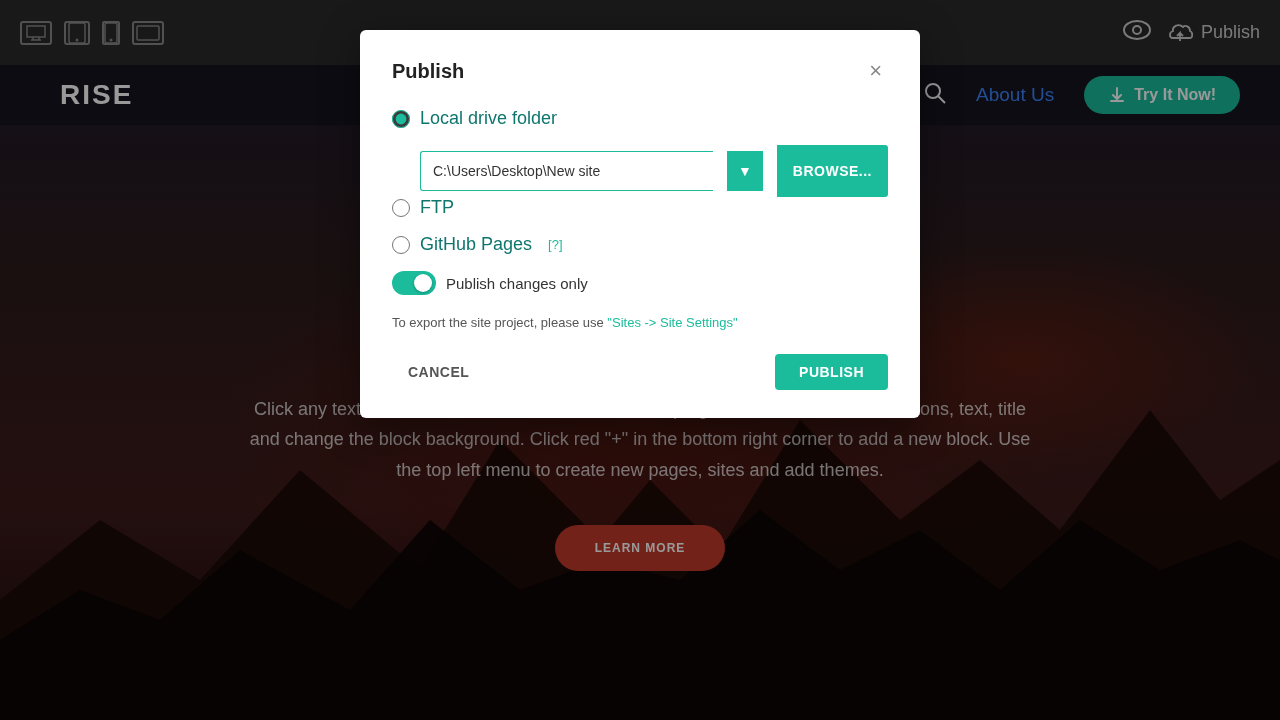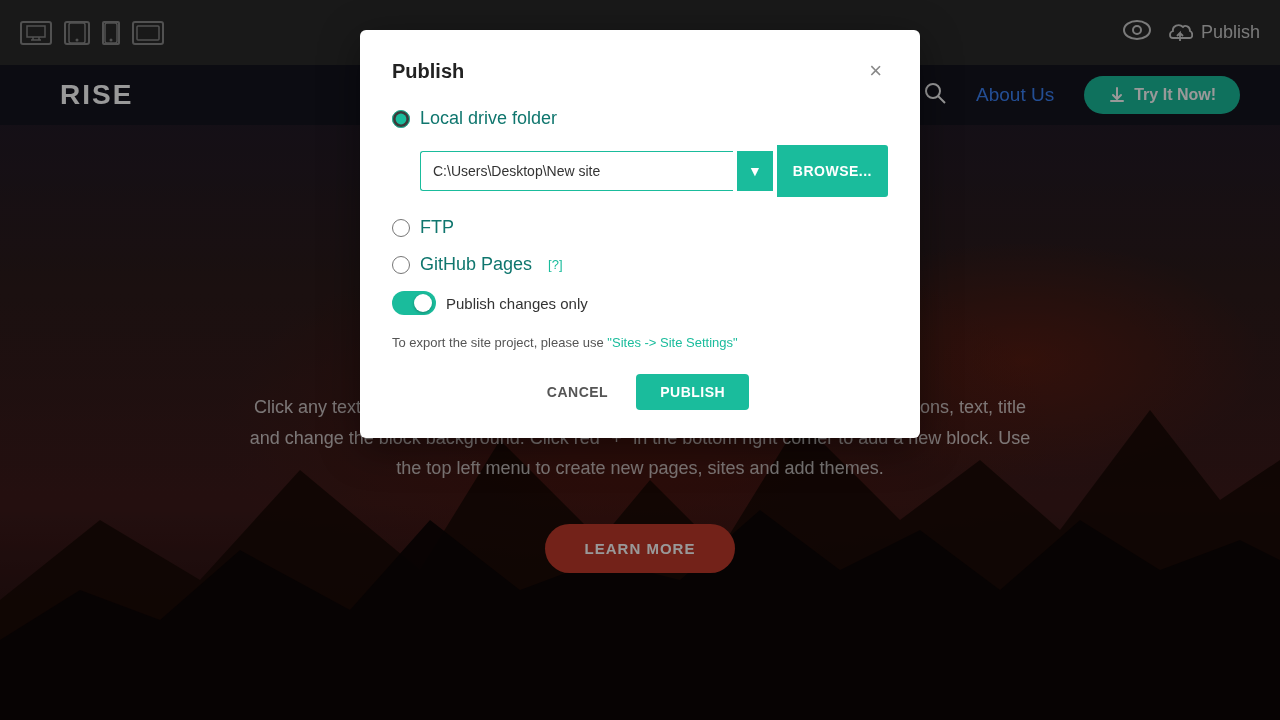--- a/index.html
+++ b/index.html
@@ -151,21 +151,21 @@
     .hero-buttons {
       display: flex;
       gap: 20px;
     }
     .btn-learn {
       background: #c0392b;
       color: white;
       border: none;
       border-radius: 30px;
       padding: 16px 40px;
-      font-size: 15px;
+      font-size: 12px;
       font-weight: bold;
       letter-spacing: 1px;
       cursor: pointer;
     }
     .btn-demo {
       background: transparent;
       color: white;
       border: 2px solid white;
       border-radius: 30px;
       padding: 16px 40px;
@@ -233,22 +233,21 @@
     .option-label {
       font-size: 18px;
       color: #0f766e;
       cursor: pointer;
     }
 
     
     .path-row {
       display: flex;
       align-items: center;
-      gap: 4px;
-      margin-bottom: 20px;
+      gap: 14px;
       margin-left: 28px;
     }
     .path-input {
       flex: 1;
       height: 40px;
       border: 1px solid #1abc9c;
       border-right: none;
       padding: 0 12px;
       font-size: 14px;
       color: #333;
@@ -333,21 +332,21 @@
     }
     .export-link {
       color: #1abc9c;
       cursor: pointer;
     }
 
     
     .modal-footer {
       display: flex;
       align-items: center;
-      justify-content: center;
+      justify-content: space-between;
       gap: 12px;
     }
     .cancel-btn {
       background: none;
       border: none;
       color: #555;
       font-size: 14px;
       font-weight: 600;
       cursor: pointer;
       letter-spacing: 0.5px;

